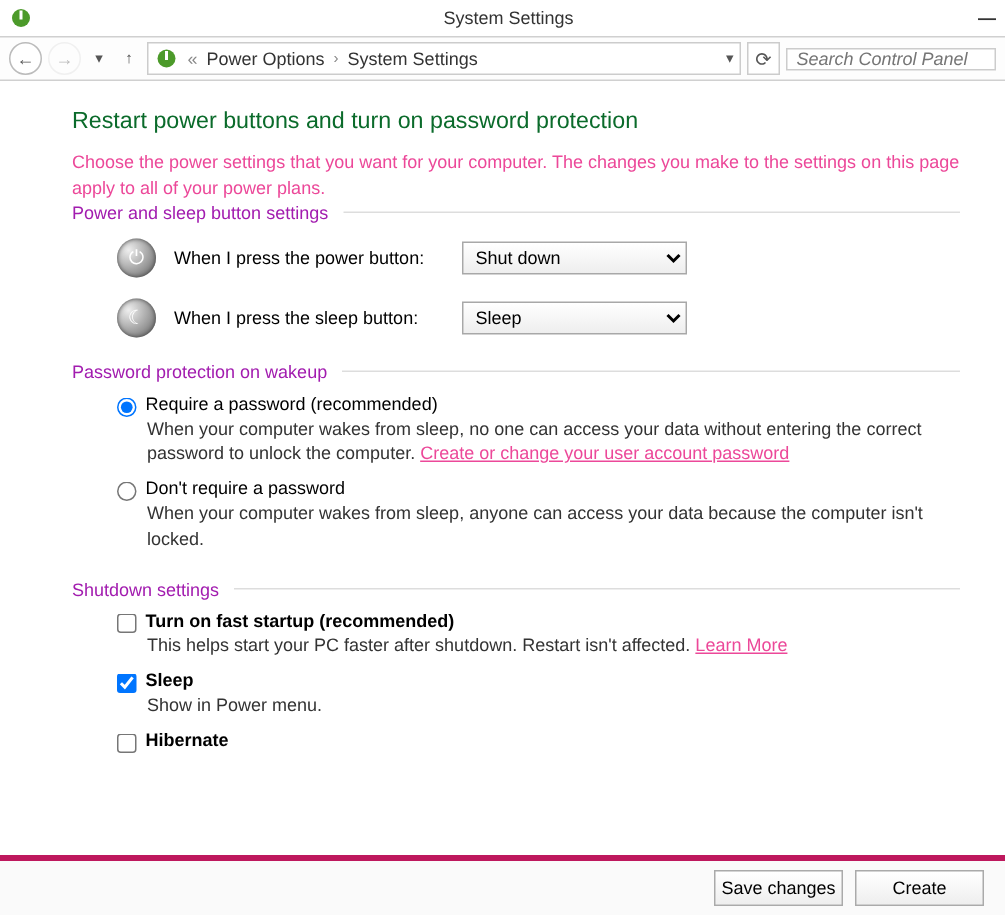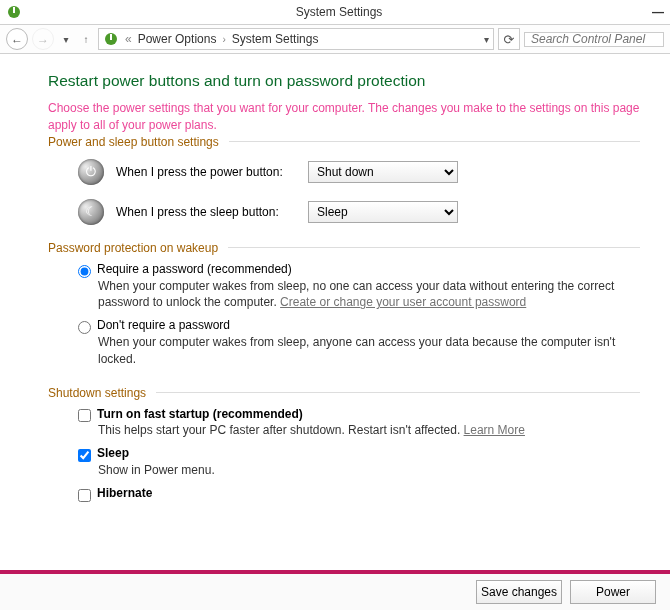--- a/index.html
+++ b/index.html
@@ -84,21 +84,21 @@
   overflow: hidden;
 }
 h1 {
   color: #0b6b2b;
   font-weight: normal;
   font-size: 15.5px;
   margin-bottom: 10px;
 }
 .desc { color: #ec4899; line-height: 1.45; margin-bottom: 0; }
 .section-label {
-  color: #a16207;
+  color: #a21caf;
   font-size: 12px;
   margin-bottom: 2px;
   display: flex;
   align-items: center;
   gap: 10px;
 }
 .section-label .line { flex: 1; height: 1px; background: #ddd; }
 .row {
   display: flex;
   align-items: center;
@@ -128,21 +128,21 @@
 .radio-block label, .check-block label {
   display: flex;
   align-items: flex-end;
   gap: 6px;
 }
 .radio-block .optdesc, .check-block .optdesc {
   margin-left: 20px;
   color: #333;
 }
 input[type=radio], input[type=checkbox] { margin-top: 2px; }
-a.link { color: #737373; text-decoration: underline; cursor: pointer; }
+a.link { color: #ec4899; text-decoration: underline; cursor: pointer; }
 .bold { font-weight: 600; }
 .footer {
   position: absolute;
   bottom: 0; left: 0; right: 0;
   height: 40px;
   border-top: 4px solid #be185d;
   display: flex;
   align-items: center;
   justify-content: flex-end;
   padding: 0 14px;
@@ -262,14 +262,14 @@
   <div class="check-block">
     <label>
       <input type="checkbox" style="">
       <span class="bold">Hibernate</span>
     </label>
   </div>
 </div>
 
 <div class="footer">
   <button>Save changes</button>
-  <button>Power</button>
+  <button>Create</button>
 </div>
 
 </body></html>

